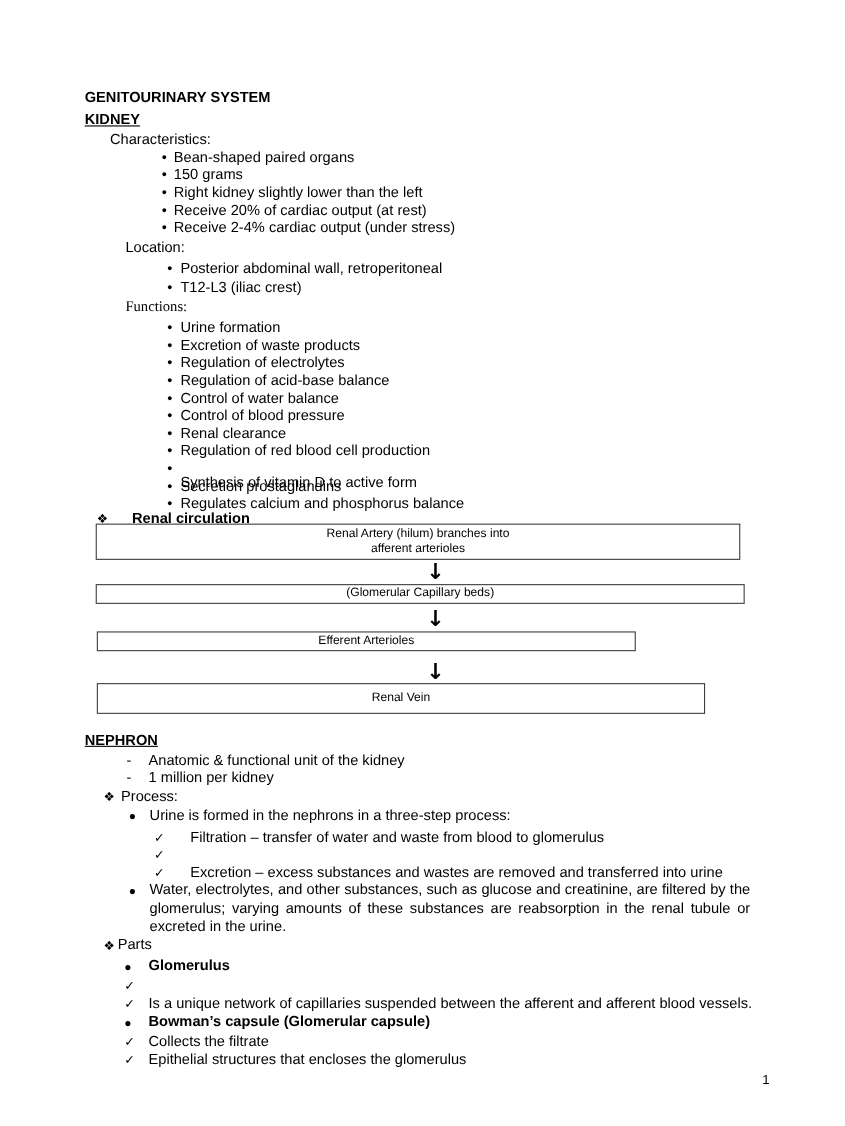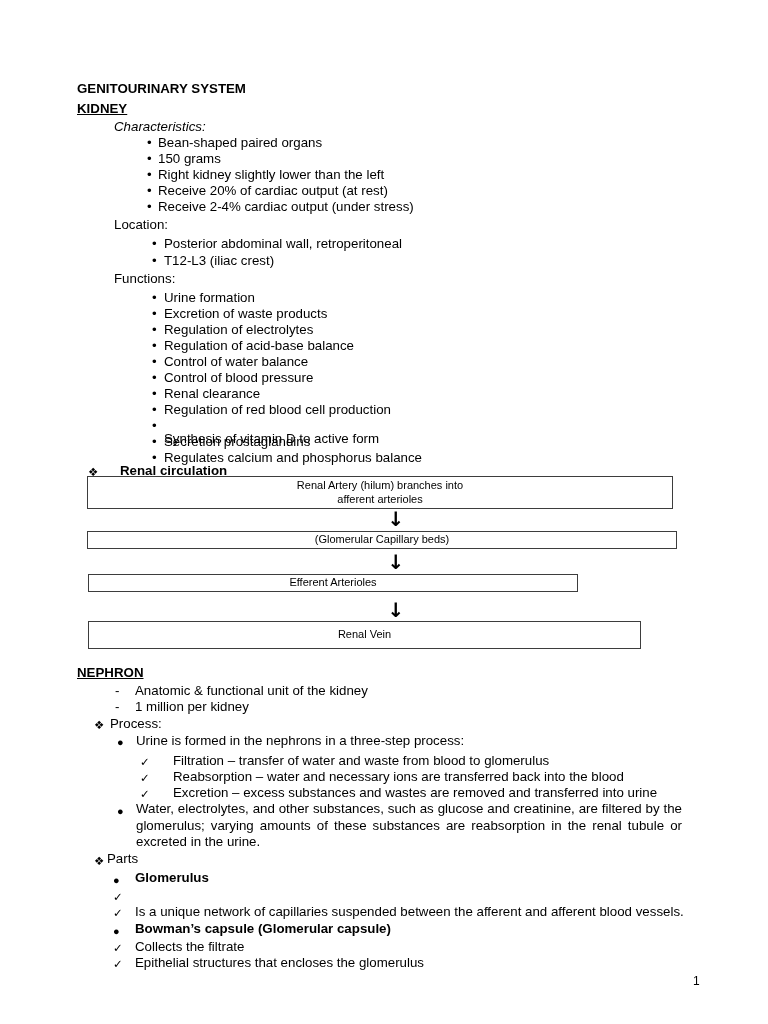--- a/index.html
+++ b/index.html
@@ -93,21 +93,21 @@
 </style>
 </head>
 <body>
 
 <div class="page">
 
   <div class="row heading" style="left:77px; top:81px;">GENITOURINARY SYSTEM</div>
 
   <div class="row heading underline" style="left:77px; top:101px;">KIDNEY</div>
 
-  <div class="row" style="left:114px; top:119px;font-style:italic;">Characteristics:</div>
+  <div class="row" style="left:100px; top:119px;">Characteristics:</div>
 
   <div class="bullet b-dot" style="left:147px; top:135px;">•</div>
   <div class="row" style="left:158px; top:135px;">Bean-shaped paired organs</div>
 
   <div class="bullet b-dot" style="left:147px; top:151px;">•</div>
   <div class="row" style="left:158px; top:151px;">150 grams</div>
 
   <div class="bullet b-dot" style="left:147px; top:167px;">•</div>
   <div class="row" style="left:158px; top:167px;">Right kidney slightly lower than the left</div>
 
@@ -118,21 +118,21 @@
   <div class="row" style="left:158px; top:199px;">Receive 2-4% cardiac output (under stress)</div>
 
   <div class="row" style="left:114px; top:217px;">Location:</div>
 
   <div class="bullet b-dot" style="left:152px; top:236px;">•</div>
   <div class="row" style="left:164px; top:236px;text-align:center;">Posterior abdominal wall, retroperitoneal</div>
 
   <div class="bullet b-dot" style="left:152px; top:253px;">•</div>
   <div class="row" style="left:164px; top:253px;">T12-L3 (iliac crest)</div>
 
-  <div class="row" style="left:114px; top:271px;">Functions:</div>
+  <div class="row" style="left:114px; top:271px;font-family:Liberation Serif, serif;">Functions:</div>
 
   <div class="bullet b-dot" style="left:152px; top:290px;">•</div>
   <div class="row" style="left:164px; top:290px;">Urine formation</div>
 
   <div class="bullet b-dot" style="left:152px; top:306px;">•</div>
   <div class="row" style="left:164px; top:306px;">Excretion of waste products</div>
 
   <div class="bullet b-dot" style="left:152px; top:322px;">•</div>
   <div class="row" style="left:164px; top:322px;">Regulation of electrolytes</div>
 
@@ -197,21 +197,20 @@
   <div class="bullet b-diamond" style="left:94px; top:717px;">❖</div>
   <div class="row" style="left:110px; top:716px;">Process:</div>
 
   <div class="bullet b-circle" style="left:117px; top:734px;">●</div>
   <div class="row" style="left:136px; top:733px;">Urine is formed in the nephrons in a three-step process:</div>
 
   <div class="bullet b-check" style="left:140px; top:754px;">✓</div>
   <div class="row" style="left:173px; top:753px;">Filtration – transfer of water and waste from blood to glomerulus</div>
 
   <div class="bullet b-check" style="left:140px; top:770px;">✓</div>
-  <div class="row" style="left:173px; top:769px;">Reabsorption – water and necessary ions are transferred back into the blood</div>
 
   <div class="bullet b-check" style="left:140px; top:786px;">✓</div>
   <div class="row" style="left:173px; top:785px;">Excretion – excess substances and wastes are removed and transferred into urine</div>
 
   <div class="bullet b-circle" style="left:117px; top:803px;">●</div>
   <div class="para" style="left:136px; top:801px; width:546px;">Water, electrolytes, and other substances, such as glucose and creatinine, are filtered by the glomerulus; varying amounts of these substances are reabsorption in the renal tubule or excreted in the urine.</div>
 
   <div class="bullet b-diamond" style="left:94px; top:853px;">❖</div>
   <div class="row" style="left:107px; top:851px;">Parts</div>
 

